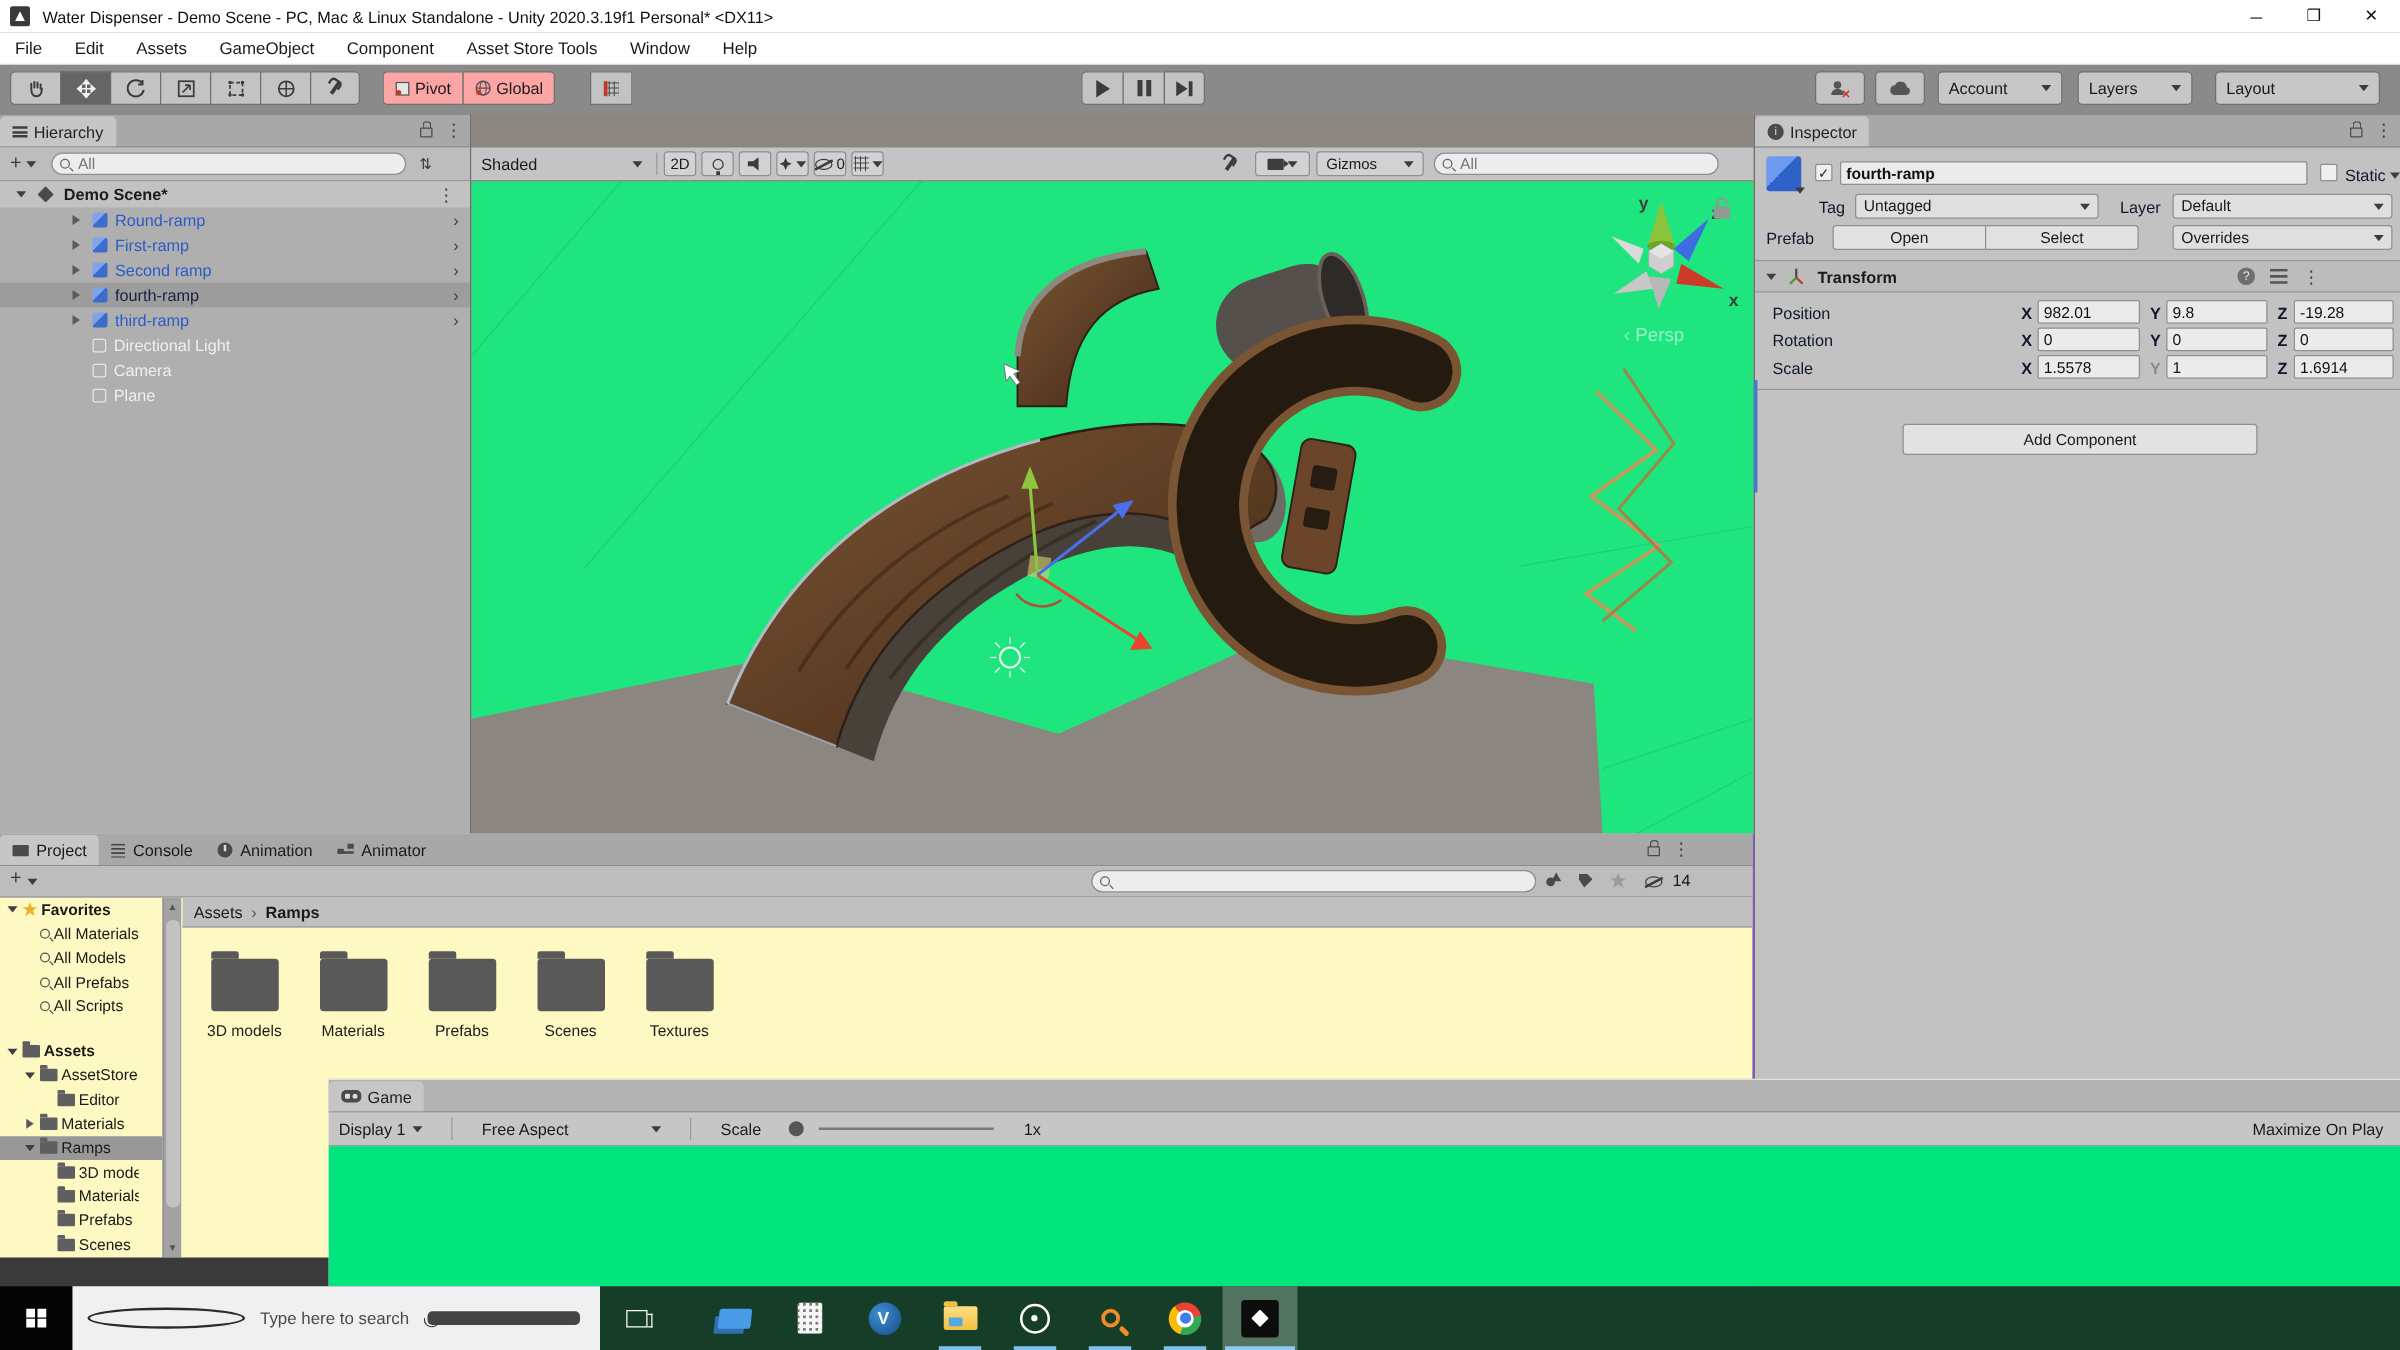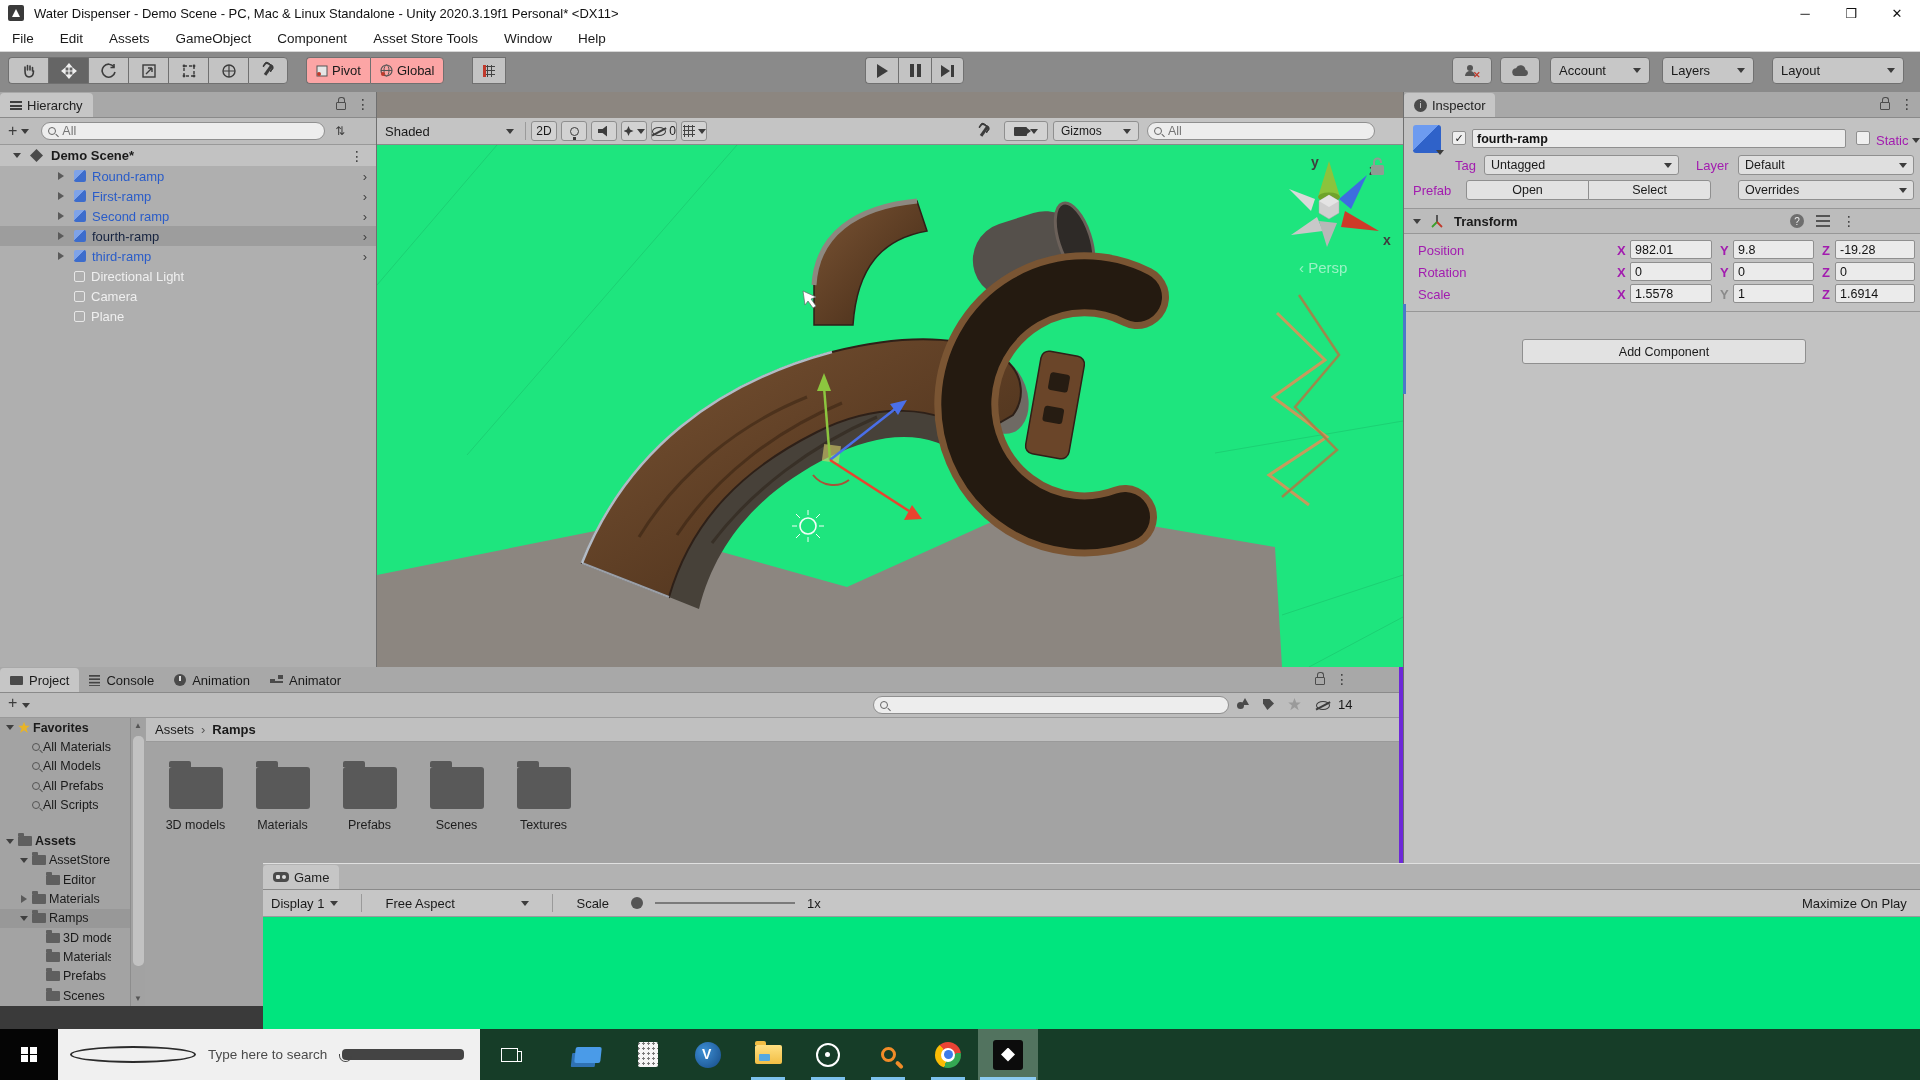--- a/index.html
+++ b/index.html
@@ -87,31 +87,31 @@
   .eyeoff{width:14px;height:9px;border:1.5px solid #3c3c3c;border-radius:50%;position:relative;}
   .eyeoff::after{content:"";position:absolute;left:-2px;top:3px;width:16px;height:1.6px;background:#3c3c3c;transform:rotate(-28deg);}
   .cam{width:13px;height:9px;background:#3c3c3c;border-radius:1px;position:relative;}
   .cam::after{content:"";position:absolute;right:-4px;top:1px;border-left:4px solid #3c3c3c;border-top:3px solid transparent;border-bottom:3px solid transparent;}
   .wrench{width:13px;height:13px;position:relative;}
   .wrench::before{content:"";position:absolute;left:5px;top:0;width:3px;height:12px;background:#3c3c3c;transform:rotate(35deg);}
   .wrench::after{content:"";position:absolute;left:1px;top:-1px;width:7px;height:5px;border:2px solid #3c3c3c;border-bottom:none;border-radius:4px 4px 0 0;transform:rotate(35deg);}
   .viewport{position:absolute;left:0;top:53px;width:1026px;height:522px;}
   
   .inspector{left:1403px;top:92px;width:517px;height:937px;background:#C2C2C2;border-left:1px solid #6f6f6f;}
-  .ins-lbl{position:absolute;font-size:13px;color:#a21caf;}
+  .ins-lbl{position:absolute;font-size:13px;color:#0f172a;}
   .field{position:absolute;background:#EBEBEB;border:1px solid #8f8f8f;border-radius:2px;height:19px;font-size:12.5px;padding:0 4px;color:#111;outline:none;}
   .dd{position:absolute;height:20px;background:#DFDFDF;border:1px solid #8f8f8f;border-radius:3px;display:flex;align-items:center;justify-content:space-between;padding:0 6px;font-size:12.5px;}
   .ibtn{position:absolute;height:20px;background:#E2E2E2;border:1px solid #8f8f8f;display:flex;align-items:center;justify-content:center;font-size:12.5px;}
   .cb{position:absolute;width:14px;height:14px;background:#EFEFEF;border:1px solid #8f8f8f;border-radius:2px;font-size:11px;display:flex;align-items:center;justify-content:center;color:#222;}
   .comp-head{position:absolute;left:0;right:0;height:26px;background:#BCBCBC;border-top:1px solid #979797;border-bottom:1px solid #979797;display:flex;align-items:center;}
   .qmark{width:14px;height:14px;border-radius:50%;background:#6e6e6e;color:#e8e8e8;font-size:10px;display:flex;align-items:center;justify-content:center;}
   .preset{width:14px;height:12px;background-image:linear-gradient(#555 2px,transparent 2px);background-size:14px 5px;}
   .cube-big{position:absolute;width:28px;height:28px;border-radius:3px;background:linear-gradient(135deg,#6d9bf0 0 45%,#2f62c9 45% 100%);}
   
-  .project{left:0;top:667px;width:1403px;height:362px;background:#a3a3a3;border-right:4px solid #6d28d9;}
+  .project{left:0;top:667px;width:1403px;height:362px;background:#fef9c3;border-right:1px solid #6d28d9;}
   .ptab{height:24px;display:flex;align-items:center;gap:6px;padding:0 10px;font-size:13px;}
   .ptab.active{background:#C6C6C6;border-radius:4px 4px 0 0;}
   .p-toolbar{position:absolute;left:0;top:26px;right:0;height:25px;background:#BDBDBD;border-bottom:1px solid #999;}
   .ptree{position:absolute;left:0;top:51px;width:130px;height:288px;overflow:hidden;}
   .p-row{height:19.3px;display:flex;align-items:center;gap:3px;font-size:12.5px;white-space:nowrap;}
   .p-row.gap{margin-top:17px;}
   .p-row.bold .p-lbl{font-weight:bold;}
   .p-row.selected{background:#989898;}
   .p-row .tri{width:10px;flex:none;display:flex;justify-content:center;}
   .a-open .tri::before{content:"";border-top:5px solid #3f3f3f;border-left:4px solid transparent;border-right:4px solid transparent;}
@@ -807,21 +807,21 @@
         </span>
       <span class="vsep"></span>
       <span class="flatdd" style="width:160px;justify-content:space-between;">
           <span>Free Aspect</span>
           <span class="caret"></span>
         </span>
       <span class="vsep"></span>
       <span style="margin-left:8px;">Scale</span>
       <span class="slider-knob" style="margin-left:10px;"></span>
       <span class="slider-track" style="width:140px;"></span>
-      <span style="margin-left:0;">1x</span>
+      <span style="margin-left:12px;">1x</span>
       <span style="position:absolute;left:1539px;width:118px;overflow:hidden;white-space:nowrap;">Maximize On Play</span>
     </div>
     <div class="g-view" style="background:#00E57E;"></div>
   </div>
 
   <div class="abs taskbar">
     <div class="startbtn">
         <span class="winlogo">
           <i></i>
           <i></i>

